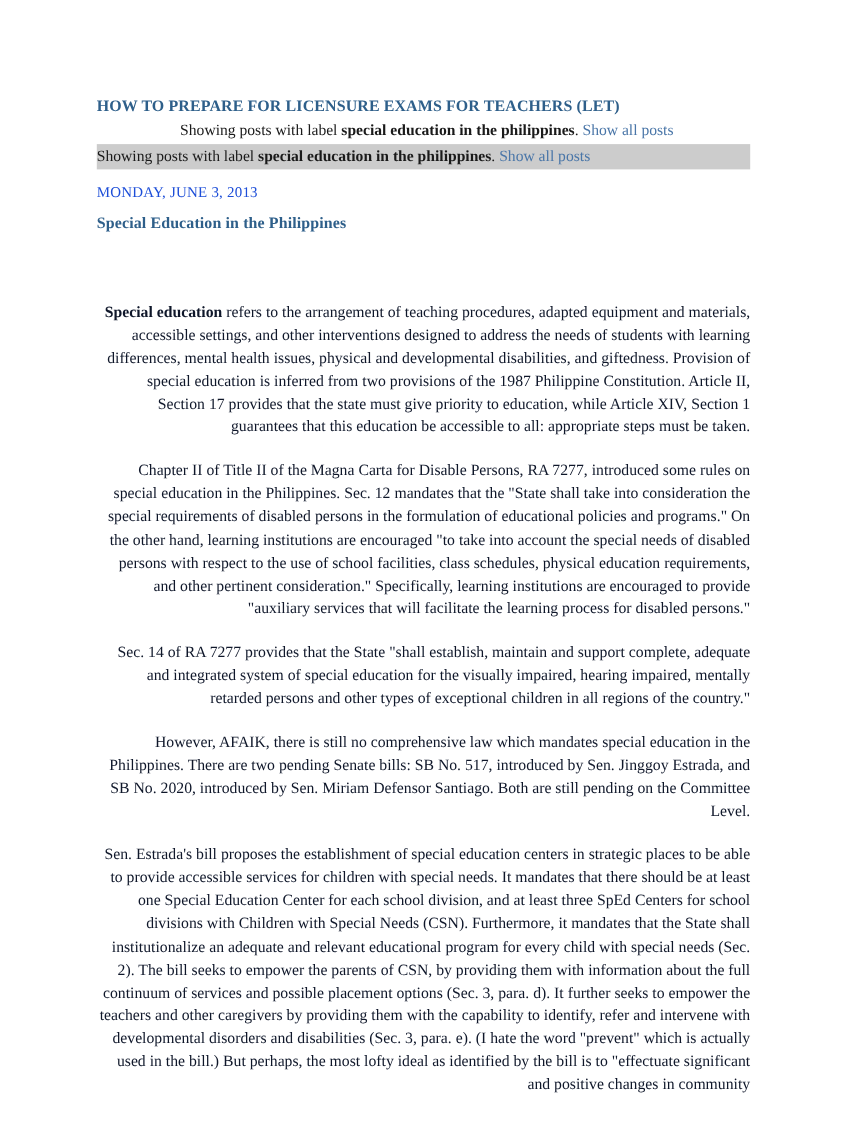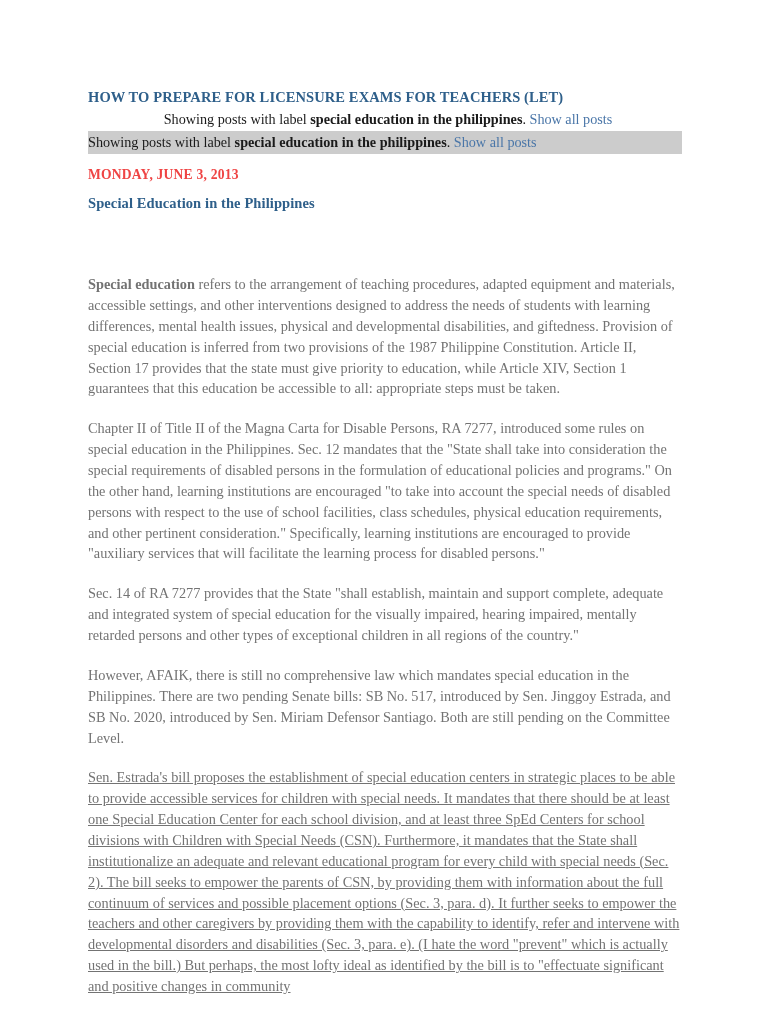--- a/index.html
+++ b/index.html
@@ -68,50 +68,49 @@
 
   .link {
     color: #4a76a8;
     text-decoration: none;
     margin-top: 43px;
   }
 
   
   .post-date {
     font-size: 13.6px;
-    font-weight: bold;
-    color: #ef4444;
+    font-weight: normal;
+    color: #1d4ed8;
     letter-spacing: 0.2px;
     margin: 13px 0 0 0;
   }
 
   .post-title {
     font-size: 14.5px;
     font-weight: bold;
     color: #2e5f8a;
     margin: 12px 0 0 0;
     letter-spacing: 0.1px;
   }
 
   
   .body-block {
     margin-top: 62px;
   }
 
   .para {
     font-size: 14.3px;
     line-height: 1.46;
-    color: #737373;
+    color: #0f172a;
     margin: 0 0 19px 0;
-    text-align: left;
+    text-align: right;
   }
 
   .para:last-child {
     margin-bottom: 16px;
-    text-decoration: underline;
   }
 
   .para b {
     font-weight: bold;
   }
 </style>
 </head>
 <body>
 
 <div class="page">

